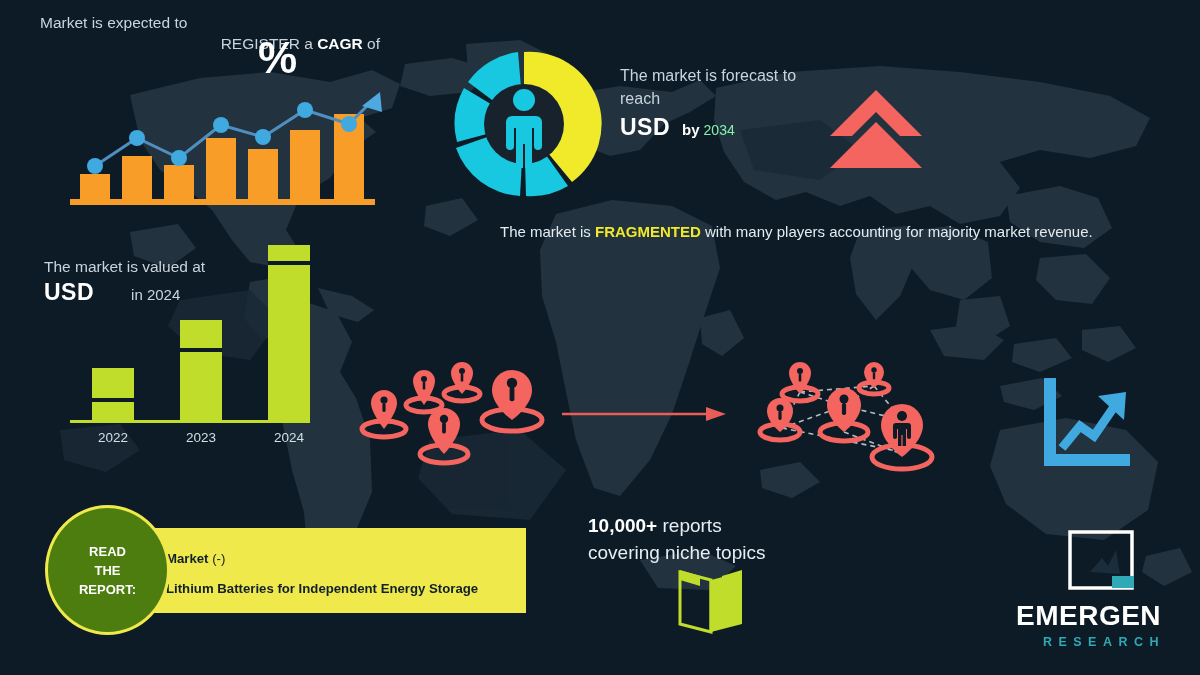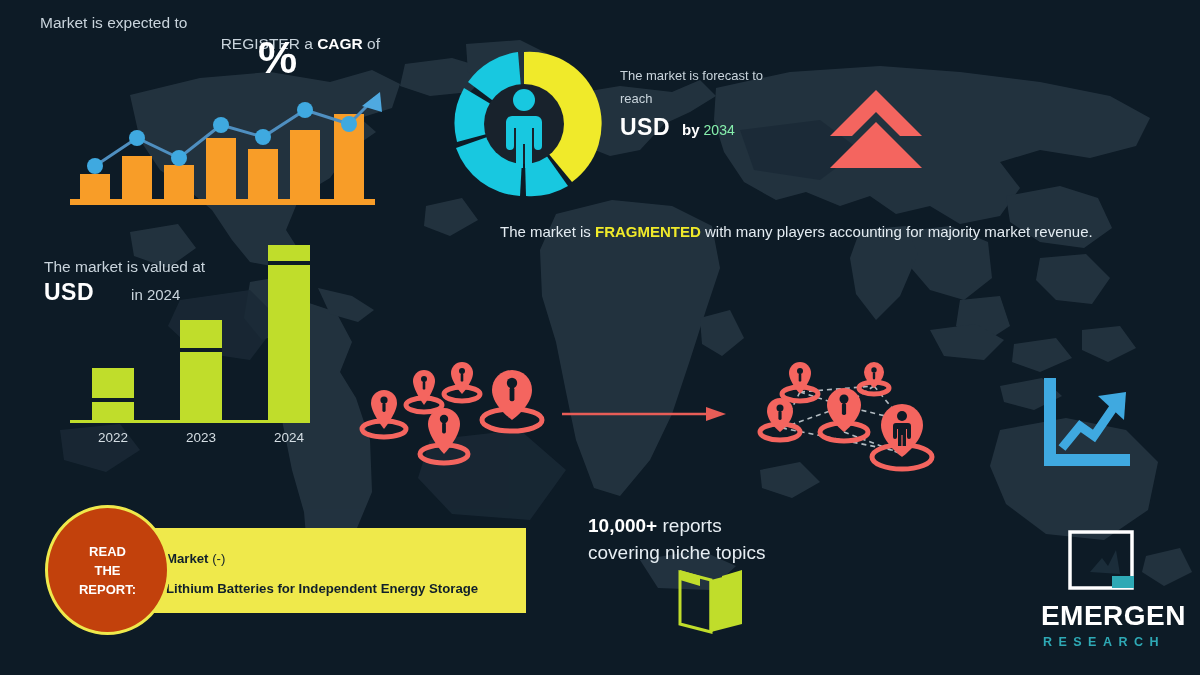--- a/index.html
+++ b/index.html
@@ -25,21 +25,21 @@
   #cagr-block .line1 { color:#c9d4dc; font-size:15.5px; line-height:21px; }
   #cagr-block .line2 { color:#c9d4dc; font-size:15.5px; line-height:21px;text-align:right; }
   #cagr-block .bold { color:#ffffff; font-weight:bold; }
   #cagr-pct {
     position:absolute; left:218px; top:24px;
     color:#ffffff; font-size:44px; font-weight:bold; line-height:44px;
   }
 
   
   #forecast-block { left:620px; top:64px; width:280px; }
-  #forecast-block .l1 { color:#c9d4dc; font-size:13px; line-height:23px; }
+  #forecast-block .l1 { color:#c9d4dc; font-size:16px; line-height:23px; }
   #forecast-row { margin-top:4px; }
   #forecast-usd { color:#ffffff; font-size:23px; font-weight:bold; letter-spacing:.5px; }
   #forecast-by { color:#ffffff; font-size:15px; font-weight:bold; margin-left:12px; }
   #forecast-year { color:#86efac; font-size:14px; margin-left:4px; }
 
   
   #frag-block { left:500px; top:219px; width:640px; }
   #frag-block .t { color:#e4ecf2; font-size:15px; line-height:25px; }
   #frag-block .hl { color:#f0ea2a; font-weight:bold; }
 
@@ -65,37 +65,37 @@
     background:#efe94b;
   }
   #report-text {
     position:absolute; left:88px; top:16px; width:340px;
     color:#11202b; font-size:13.2px; font-weight:bold; line-height:30px;
   }
   #report-text .dash { font-weight:normal; }
   #report-circle {
     left:45px; top:505px; width:125px; height:130px;
     border:3px solid #efe94b; border-radius:50%;
-    background:#c2410c;
+    background:#4d7c0f;
     display:flex; align-items:center; justify-content:center;
   }
   #report-circle .cap {
     color:#ffffff; font-size:13px; font-weight:bold; text-align:center; line-height:19px;
   }
 
   
   #reports-block { left:588px; top:512px; width:230px; }
   #reports-block .r1 { color:#e7eef3; font-size:19px; line-height:27px; }
   #reports-block .r1 b { font-weight:bold; color:#ffffff; }
 
   
   #logo-block { left:1016px; top:530px; width:170px; }
   #logo-emergen {
     color:#ffffff; font-size:28px; font-weight:bold; letter-spacing:.5px;
-    text-align:right; margin-top:4px;
+    text-align:left; margin-top:4px;
   }
   #logo-research {
     color:#2ea9b5; font-size:12.5px; font-weight:bold;
     letter-spacing:6.5px; text-align:center; margin-top:3px; padding-left:6px;
   }
 </style>
 </head>
 <body>
 
 <div id="stage">

